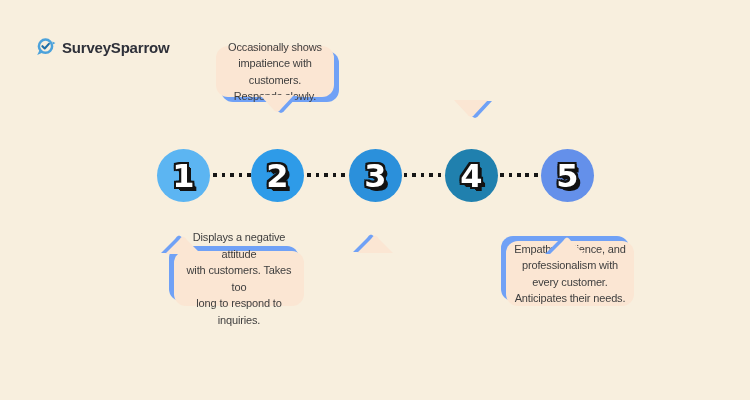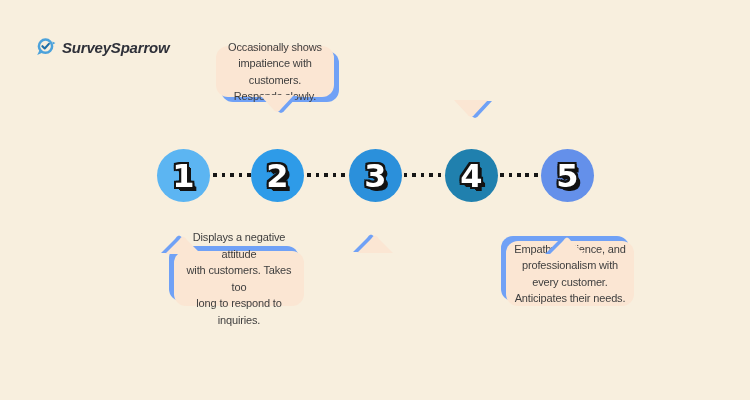--- a/index.html
+++ b/index.html
@@ -15,21 +15,21 @@
     --number-outline:#131313;
   }
   *{margin:0;padding:0;box-sizing:border-box;}
   html,body{width:750px;height:400px;overflow:hidden;}
   body{font-family:"Liberation Sans",sans-serif;background:var(--background);}
   .stage{position:relative;width:750px;height:400px;background:var(--background);}
 
   
   .logo{position:absolute;left:34px;top:37px;display:flex;align-items:center;gap:6px;}
   .logo svg{display:block;}
-  .brand-name{font-size:15px;font-weight:bold;color:var(--logo-text);letter-spacing:-0.2px;font-style:italic;}
+  .brand-name{font-size:15px;font-weight:bold;color:var(--logo-text);letter-spacing:-0.2px;}
 
   
   .circle{position:absolute;top:149px;width:53px;height:53px;border-radius:50%;
           display:flex;align-items:center;justify-content:center;}
   .num{font-family:"DejaVu Sans",sans-serif;font-weight:bold;font-size:32px;line-height:1;
        color:var(--number-fill);
        text-shadow:
          -2px -2px 0 var(--number-outline), 0 -2px 0 var(--number-outline), 2px -2px 0 var(--number-outline),
          -2px 0 0 var(--number-outline), 2px 0 0 var(--number-outline),
          -2px 2px 0 var(--number-outline), 0 2px 0 var(--number-outline), 2px 2px 0 var(--number-outline),

